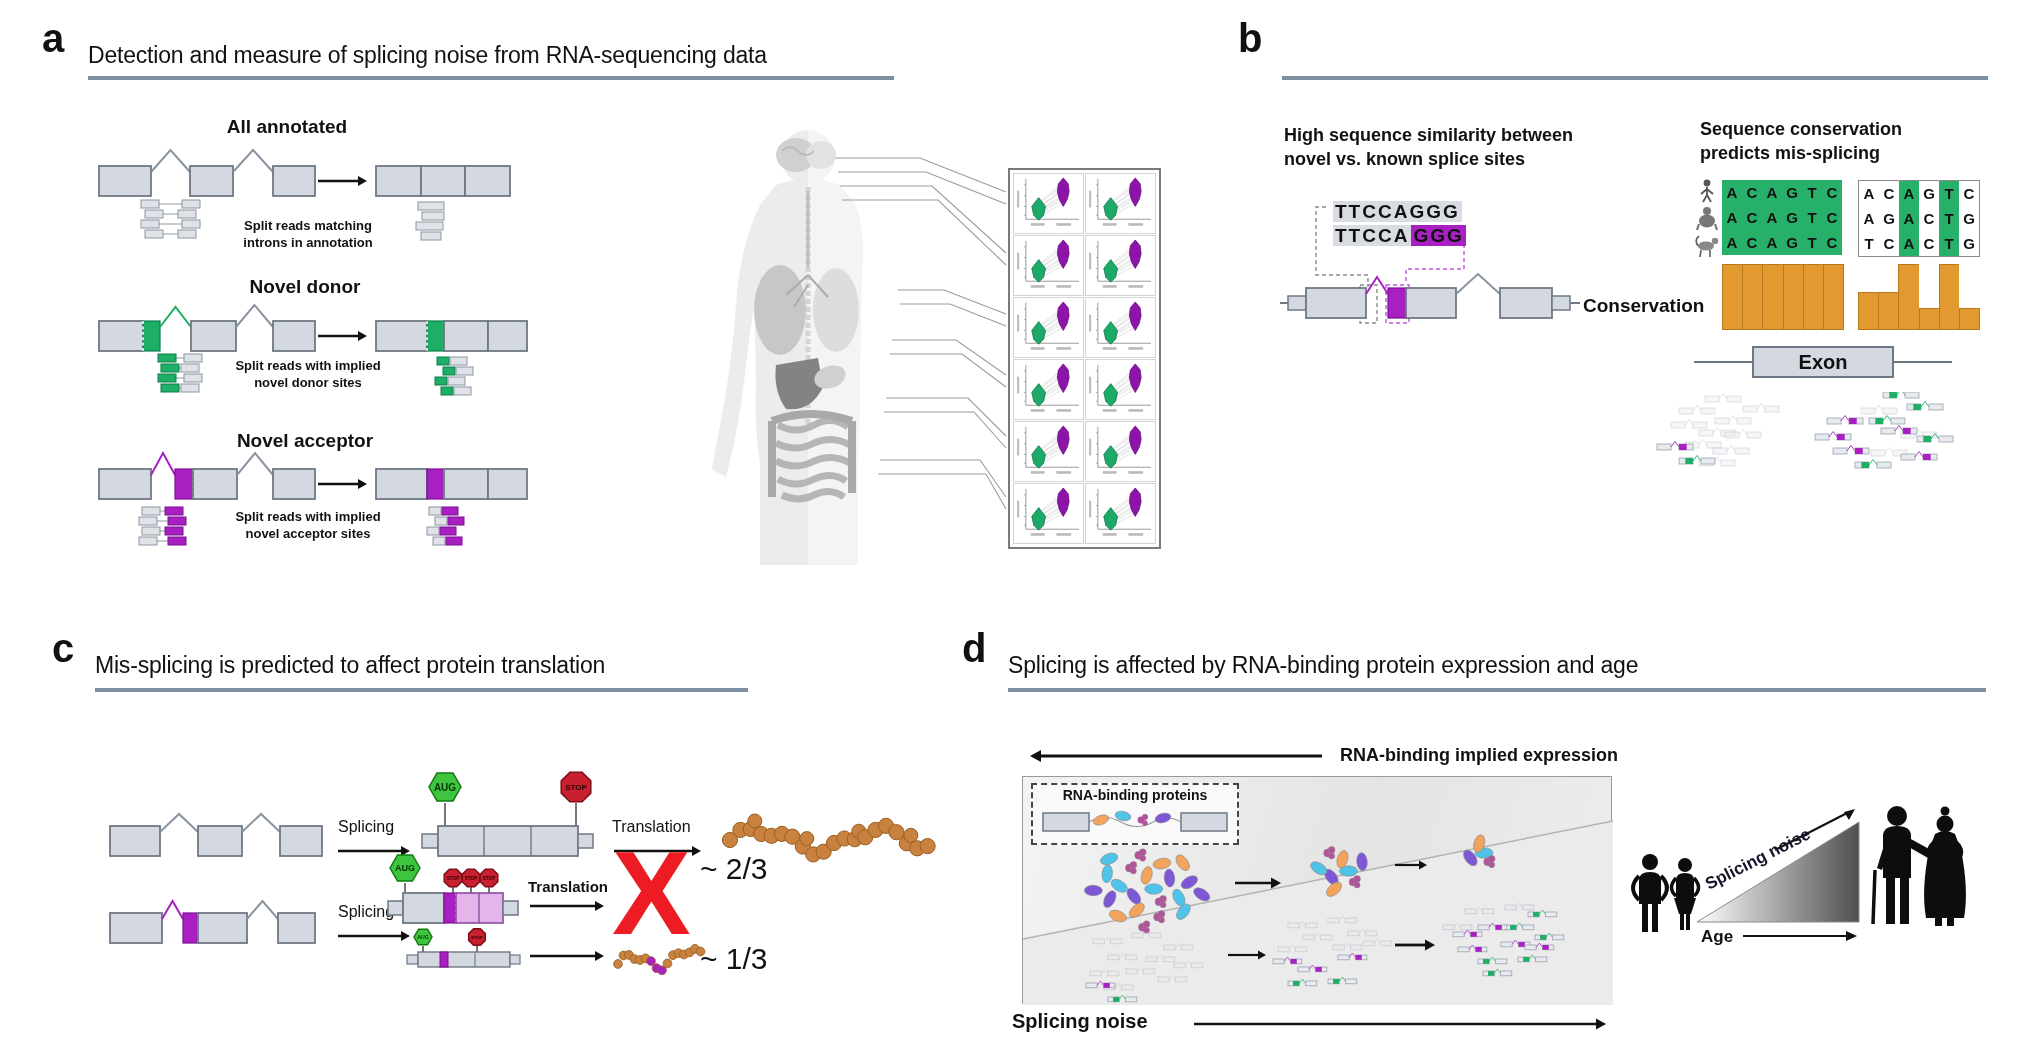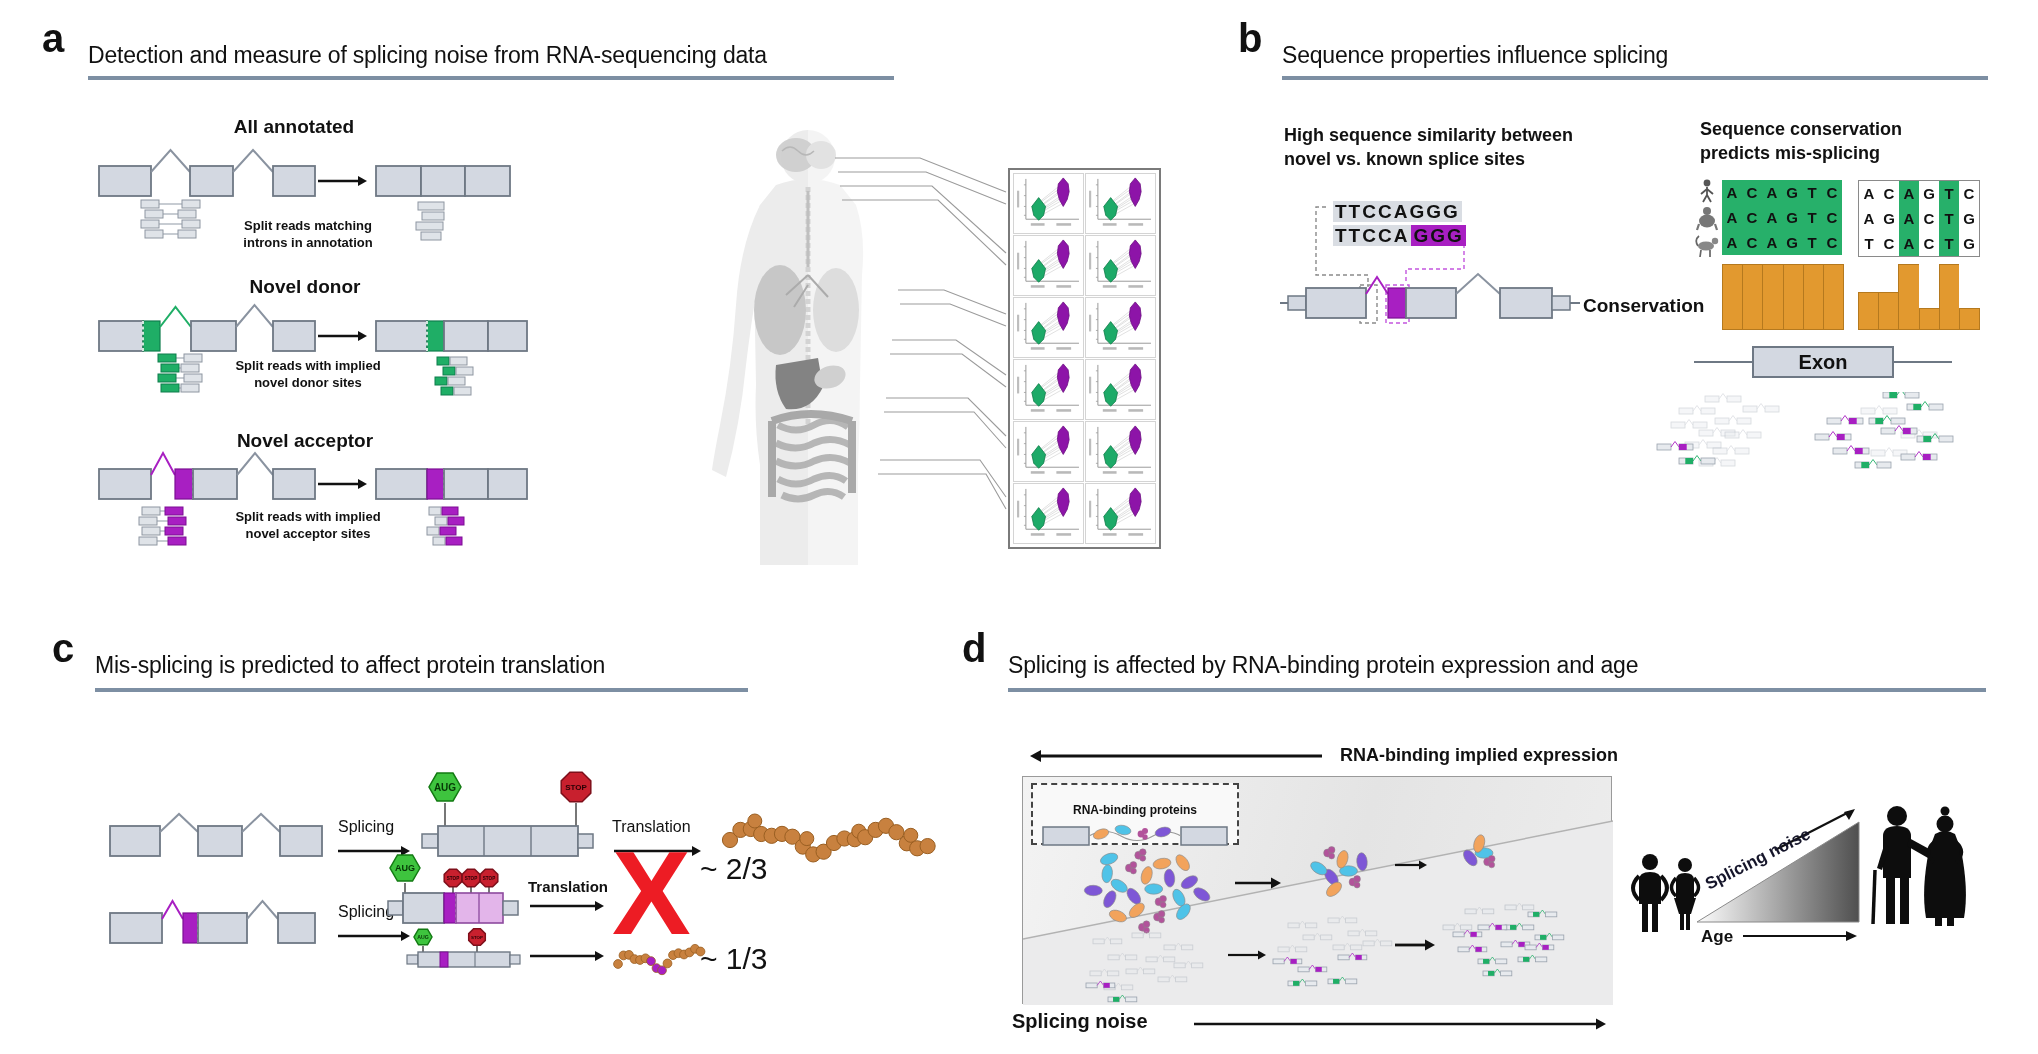--- a/index.html
+++ b/index.html
@@ -27,21 +27,21 @@
   .acell.green{background:#27b06a}
   #align-var .agrid{border:1px solid #8a8a8a;background:#fff}
   .bars{display:flex;align-items:flex-end;width:122px;height:66px}
   .bars div{flex:1;background:#e2992f;border:1px solid #b5791e;border-right:none;box-sizing:border-box}
   .bars div:last-child{border-right:1px solid #b5791e}
   .exonline{height:2px;background:#6e7884}
   .exonbox{border:2px solid #6e7884;background:#d3d8e1;display:flex;align-items:center;justify-content:center;
            font-weight:bold;font-size:20px;box-sizing:border-box}
   #d-box{border:1.5px solid #9a9a9a;background:linear-gradient(105deg,#f3f3f3 0%,#e4e4e4 55%,#ededed 100%);box-sizing:border-box}
   #d-inset{border:2px dashed #444;background:rgba(250,250,250,.92);text-align:center;box-sizing:border-box}
-  #d-inset .t{font-weight:bold;font-size:12px;margin-top:18px}
+  #d-inset .t{font-weight:bold;font-size:14px;margin-top:2px}
 </style>
 </head>
 <body>
 
 <div id="canvas">
 
   <svg width="0" height="0" style="position:absolute">
     <defs>
       <symbol id="vp" viewBox="0 0 70 60">
         <path d="M12,5 V46 H66" stroke="#999" fill="none" stroke-width="1"></path>
@@ -62,21 +62,21 @@
         <polygon points="25,24 32,33 30,42 25,47 20,42 18,33" fill="#1daa68" stroke="#0e7a47" stroke-width="0.8"></polygon>
         <polygon points="50,4 55,10 56,18 54,26 50,33 46,26 44,18 45,10" fill="#8d14a8" stroke="#6a0b80" stroke-width="0.8"></polygon>
       </symbol>
     </defs>
   </svg>
 
   <div class="abs plabel" style="left:42px;top:18px">a</div>
   <div class="abs ptitle" style="left:88px;top:42px">Detection and measure of splicing noise from RNA-sequencing data</div>
   <div class="abs underline" style="left:88px;top:76px;width:806px"></div>
 
-  <div class="abs h19" style="left:154px;top:116px;width:280px">All annotated</div>
+  <div class="abs h19" style="left:147px;top:116px;width:280px">All annotated</div>
   <svg class="abs" id="a-row1" style="left:85px;top:146px" width="560" height="110">
       <rect x="14" y="20" width="52" height="30" fill="#d3d8e1" stroke="#6e7884" stroke-width="1.8"></rect>
       <path d="M66,26 L85.5,4 L105,26" fill="none" stroke="#8a93a0" stroke-width="2"></path>
       <rect x="105" y="20" width="43" height="30" fill="#d3d8e1" stroke="#6e7884" stroke-width="1.8"></rect>
       <path d="M148,26 L168,4 L188,26" fill="none" stroke="#8a93a0" stroke-width="2"></path>
       <rect x="188" y="20" width="42" height="30" fill="#d3d8e1" stroke="#6e7884" stroke-width="1.8"></rect>
       <line x1="74" y1="58" x2="97" y2="58" stroke="#9aa2ad" stroke-width="1.1"></line>
       <rect x="56" y="54" width="18" height="8" fill="#dfe3e8" stroke="#8e96a1" stroke-width="1"></rect>
       <rect x="97" y="54" width="18" height="8" fill="#dfe3e8" stroke="#8e96a1" stroke-width="1"></rect>
       <line x1="78" y1="68" x2="93" y2="68" stroke="#9aa2ad" stroke-width="1.1"></line>
@@ -247,21 +247,20 @@
         </svg></div>
       <div class="vcell"><svg width="69" height="59" viewBox="0 0 70 60">
           <use href="#vp"></use>
         </svg></div>
       <div class="vcell"><svg width="69" height="59" viewBox="0 0 70 60">
           <use href="#vp"></use>
         </svg></div>
     </div>
 
   <div class="abs plabel" style="left:1238px;top:18px">b</div>
-  <div class="abs ptitle" style="left:1282px;top:42px">Sequence properties influence splicing</div>
   <div class="abs underline" style="left:1282px;top:76px;width:706px"></div>
 
   <div class="abs h18" style="left:1700px;top:118px">
     <div>Sequence conservation</div>
     <div>predicts mis-splicing</div>
   </div>
   <div class="abs h18" style="left:1284px;top:124px">
     <div>High sequence similarity between</div>
     <div>novel vs. known splice sites</div>
   </div>

